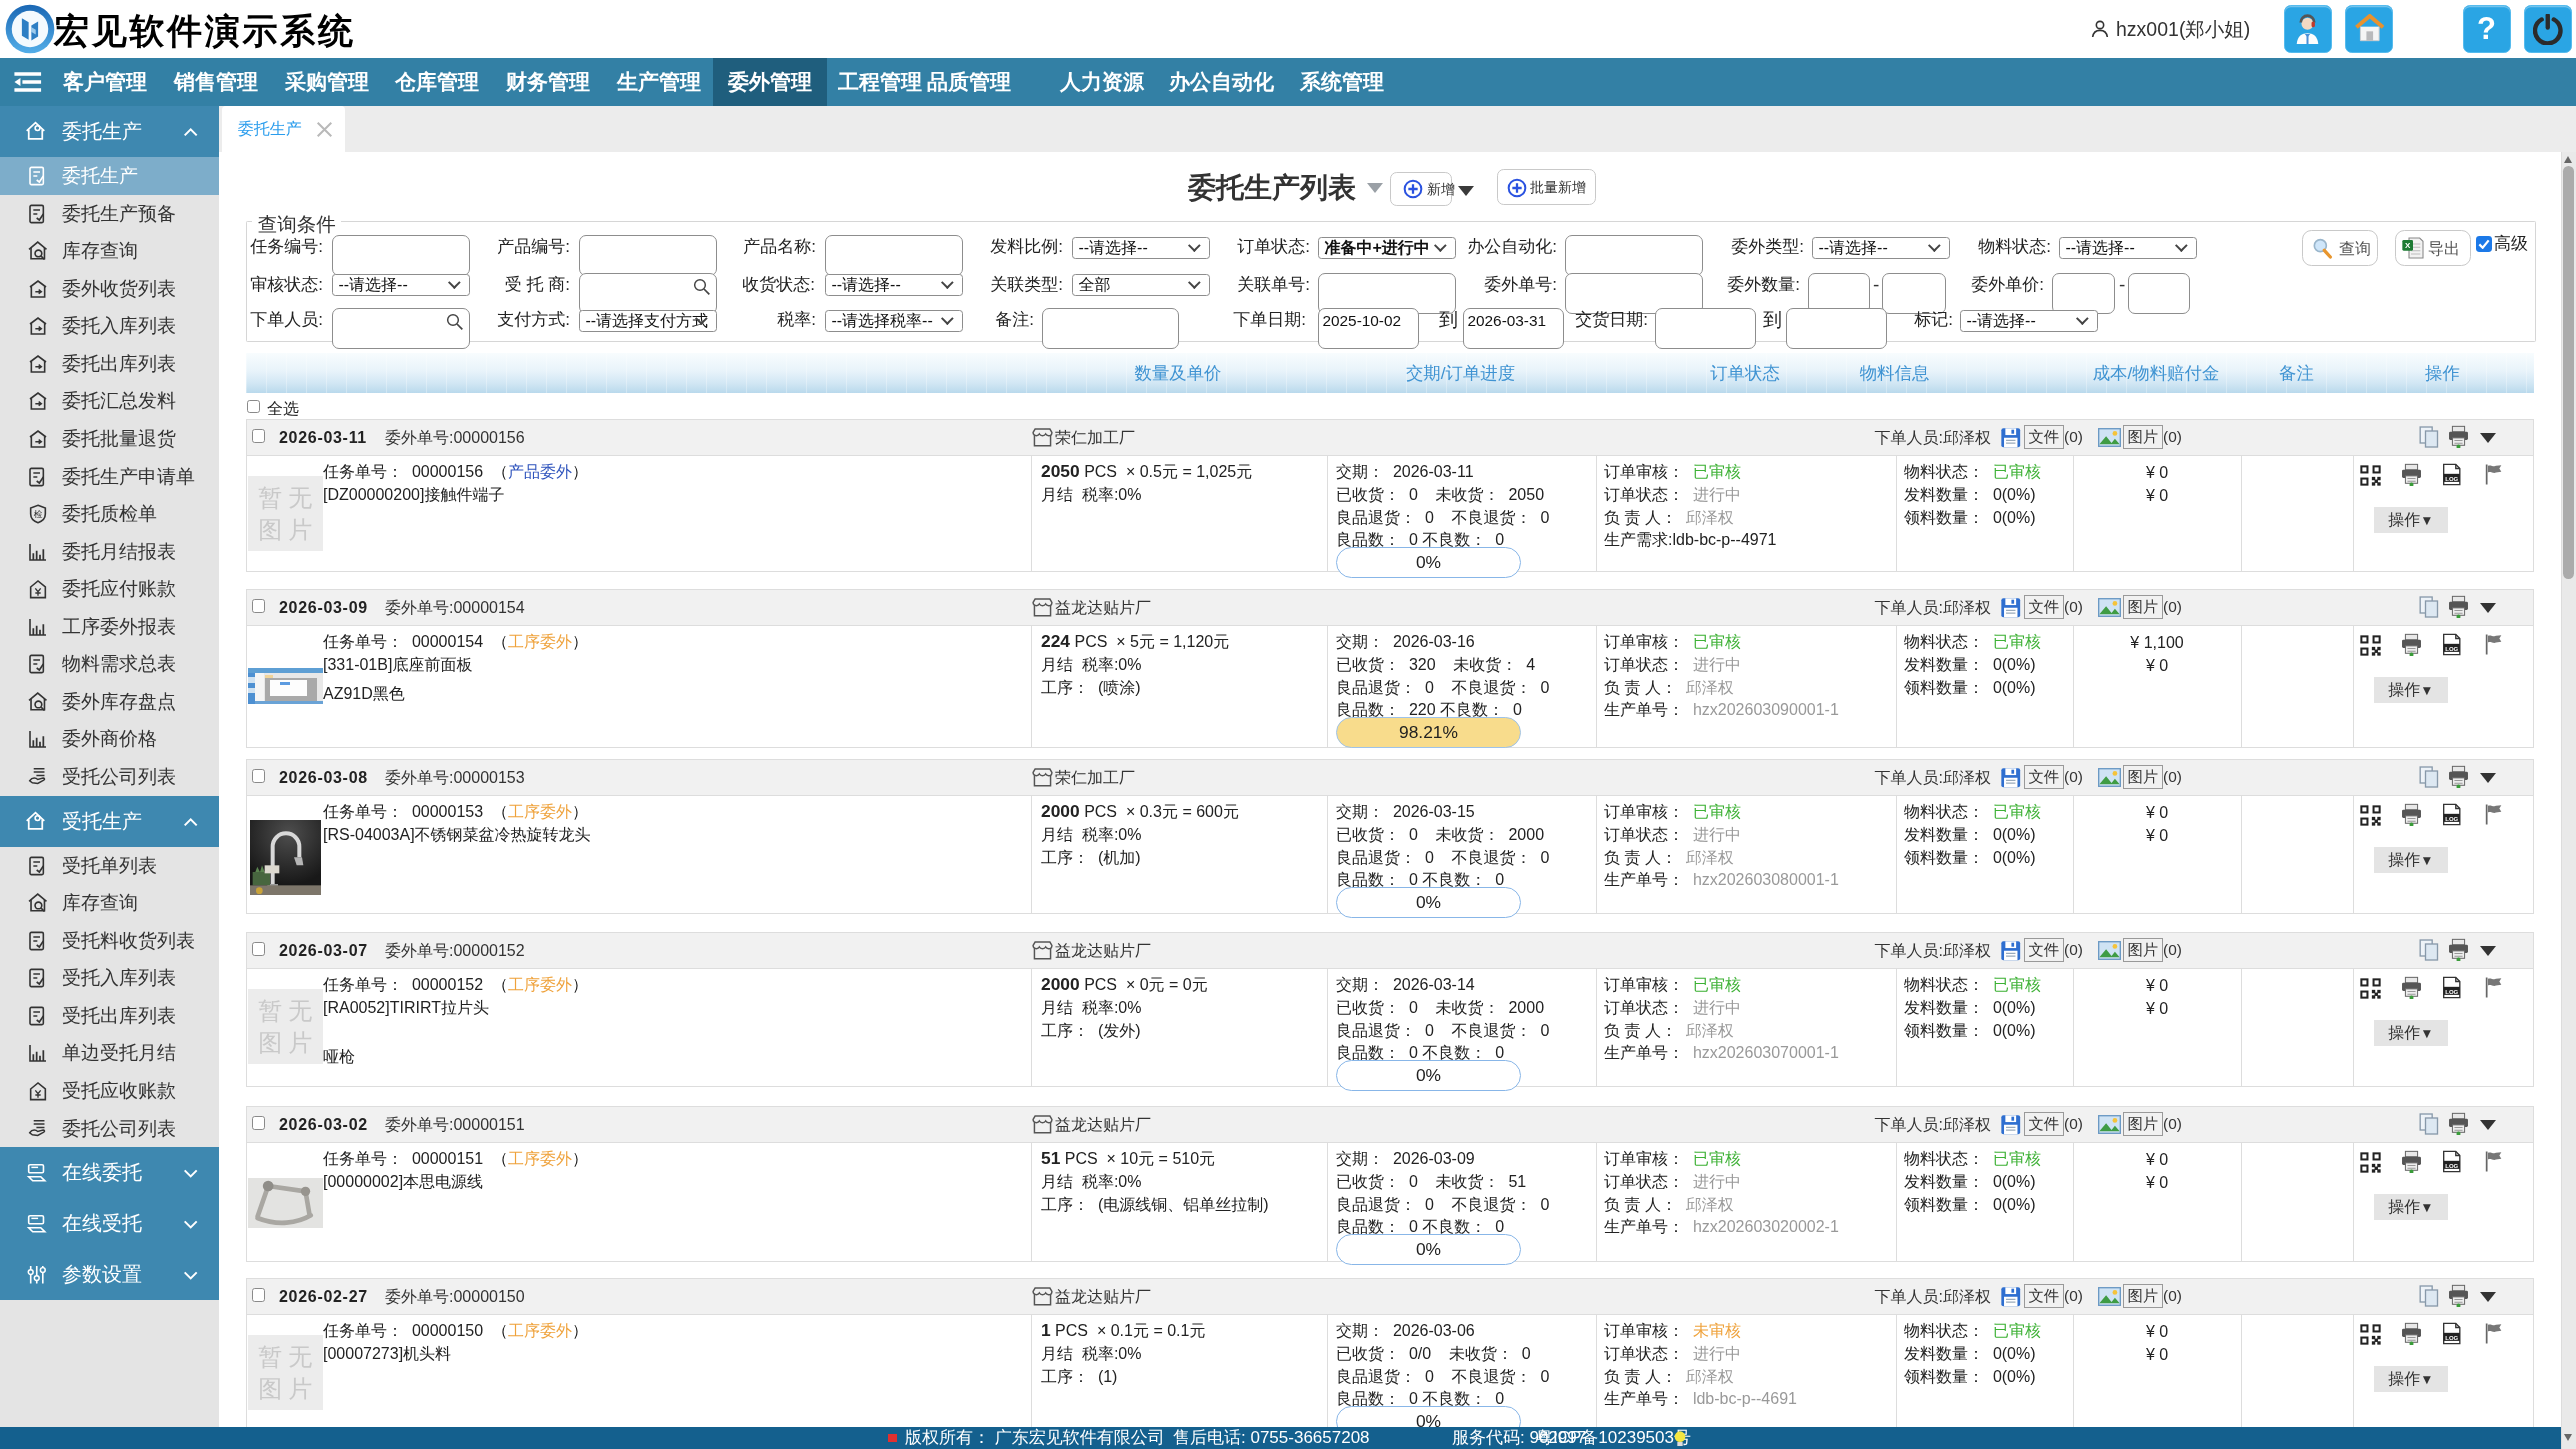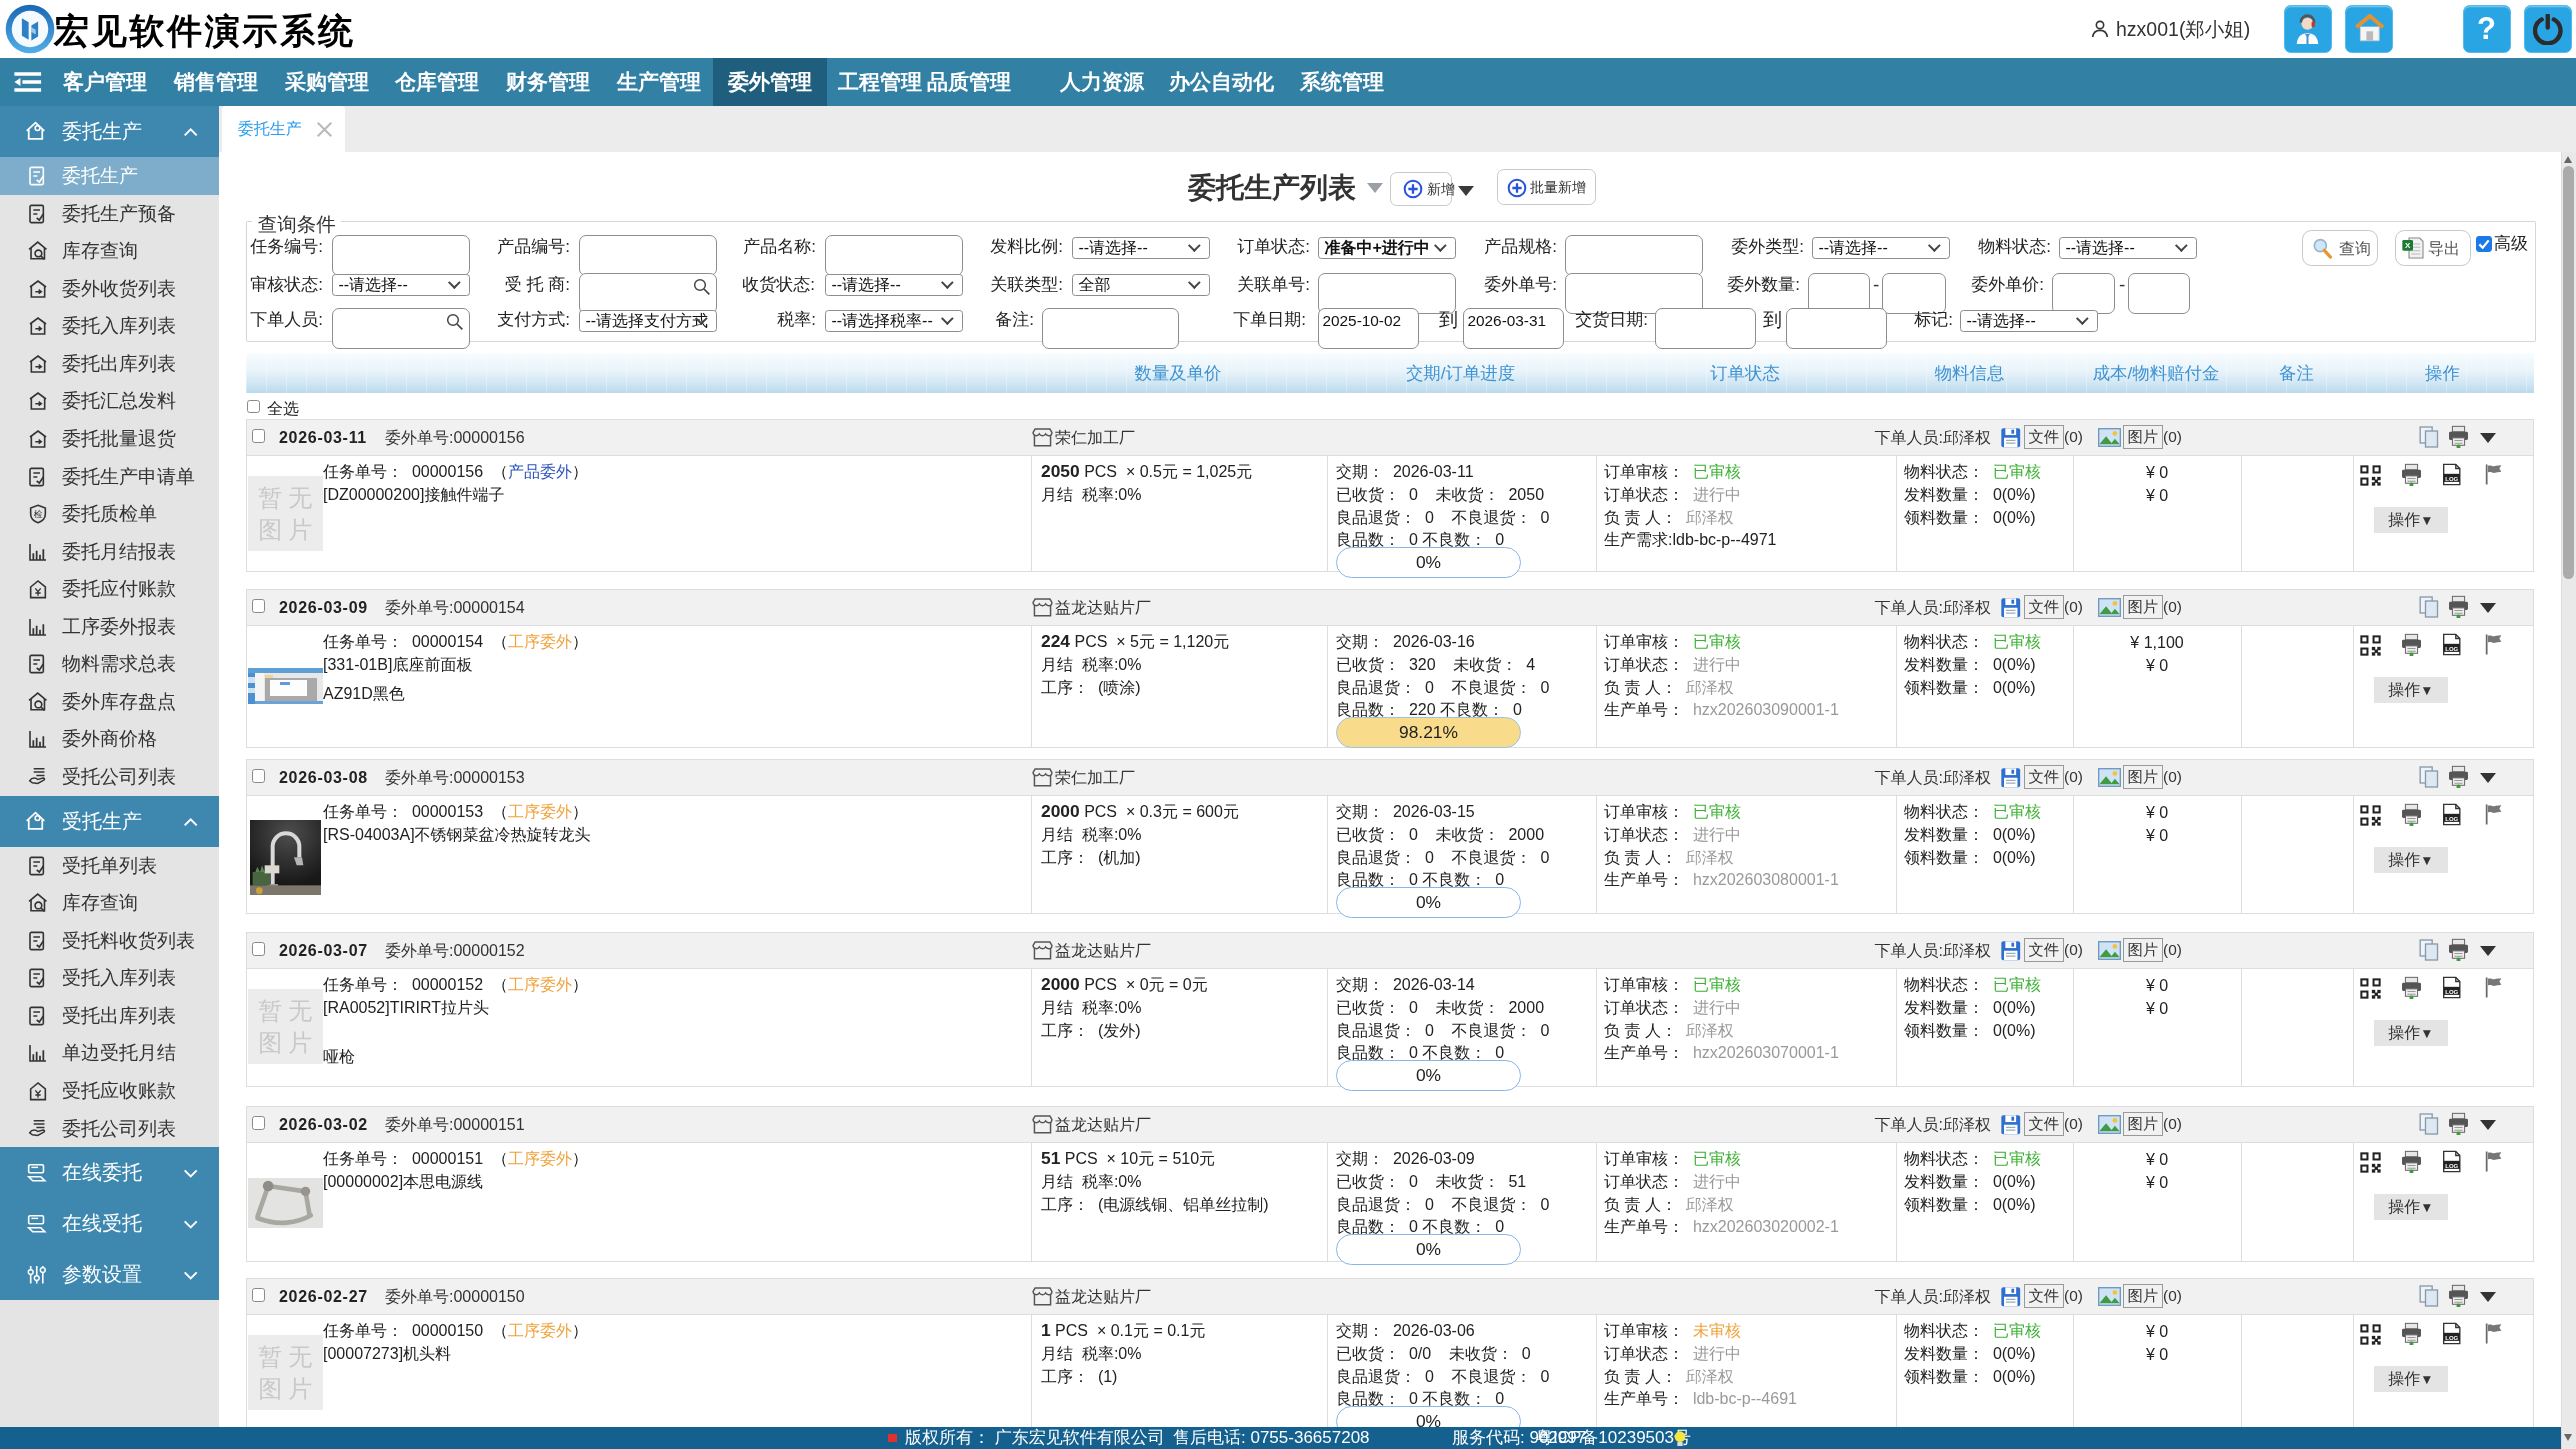--- a/index.html
+++ b/index.html
@@ -418,21 +418,21 @@
 <div class="flabel" style="left:-133px;top:83px;width:237px;">任务编号:</div>
 <div class="finput" style="left:113px;top:83px;width:138px;"></div>
 <div class="flabel" style="left:114px;top:83px;width:237px;">产品编号:</div>
 <div class="finput" style="left:360px;top:83px;width:138px;"></div>
 <div class="flabel" style="left:360px;top:83px;width:237px;">产品名称:</div>
 <div class="finput" style="left:606px;top:83px;width:138px;"></div>
 <div class="flabel" style="left:607px;top:83px;width:237px;">发料比例:</div>
 <div class="fselect" style="left:853px;top:85px;width:138px;"><span style="line-height:20px;">--请选择--</span><span class="car"></span></div>
 <div class="flabel" style="left:854px;top:83px;width:237px;">订单状态:</div>
 <div class="fselect" style="left:1099px;top:85px;width:138px;"><span style="line-height:20px;font-weight:bold;">准备中+进行中</span><span class="car"></span></div>
-<div class="flabel" style="left:1101px;top:83px;width:237px;">产品规格:</div>
+<div class="flabel" style="left:1101px;top:83px;width:237px;">办公自动化:</div>
 <div class="finput" style="left:1346px;top:83px;width:138px;"></div>
 <div class="flabel" style="left:1348px;top:83px;width:237px;">委外类型:</div>
 <div class="fselect" style="left:1593px;top:85px;width:138px;"><span style="line-height:20px;">--请选择--</span><span class="car"></span></div>
 <div class="flabel" style="left:1595px;top:83px;width:237px;">物料状态:</div>
 <div class="fselect" style="left:1840px;top:85px;width:138px;"><span style="line-height:20px;">--请选择--</span><span class="car"></span></div>
 <div class="flabel" style="left:-133px;top:121px;width:237px;">审核状态:</div>
 <div class="fselect" style="left:113px;top:122px;width:138px;"><span style="line-height:20px;">--请选择--</span><span class="car"></span></div>
 <div class="flabel" style="left:114px;top:121px;width:237px;">受 托 商:</div>
 <div class="finput" style="left:360px;top:121px;width:138px;">
       <svg class="mag" width="20" height="20" viewBox="0 0 30 30">
@@ -498,21 +498,21 @@
 <div class="abs" style="left:2257px;top:84px;width:16px;height:16px;background:#1c79e8;border-radius:3.4px;">
 <svg class="abs" style="left:2px;top:2.7px" width="12" height="10.7" viewBox="0 0 18 16">
         <path d="M2 8l5 5 9-11" stroke="#fff" stroke-width="3.4" fill="none"></path>
       </svg>
     </div>
 <div class="abs" style="left:2275px;top:76px;font-size:17px;color:#222;line-height:31px;">高级</div>
 <div class="thdr">
 <span style="left:784px;width:296px;">数量及单价</span>
 <span style="left:1080px;width:269px;">交期/订单进度</span>
 <span style="left:1349px;width:300px;">订单状态</span>
-<span style="left:1635px;width:177px;">物料信息</span>
+<span style="left:1560px;width:177px;">物料信息</span>
 <span style="left:1826px;width:168px;">成本/物料赔付金</span>
 <span style="left:1994px;width:113px;">备注</span>
 <span style="left:2106px;width:181px;">操作</span>
 </div>
 <div class="cb" style="left:28px;top:248px;"></div>
     <div class="abs" style="left:48px;top:247px;font-size:16px;color:#222;">全选</div>
 </div>
 <div class="grp" style="left:246px;top:419px;">
     <div class="ghdr">
       <div class="cb" style="left:4.7px;top:9.4px;"></div>

